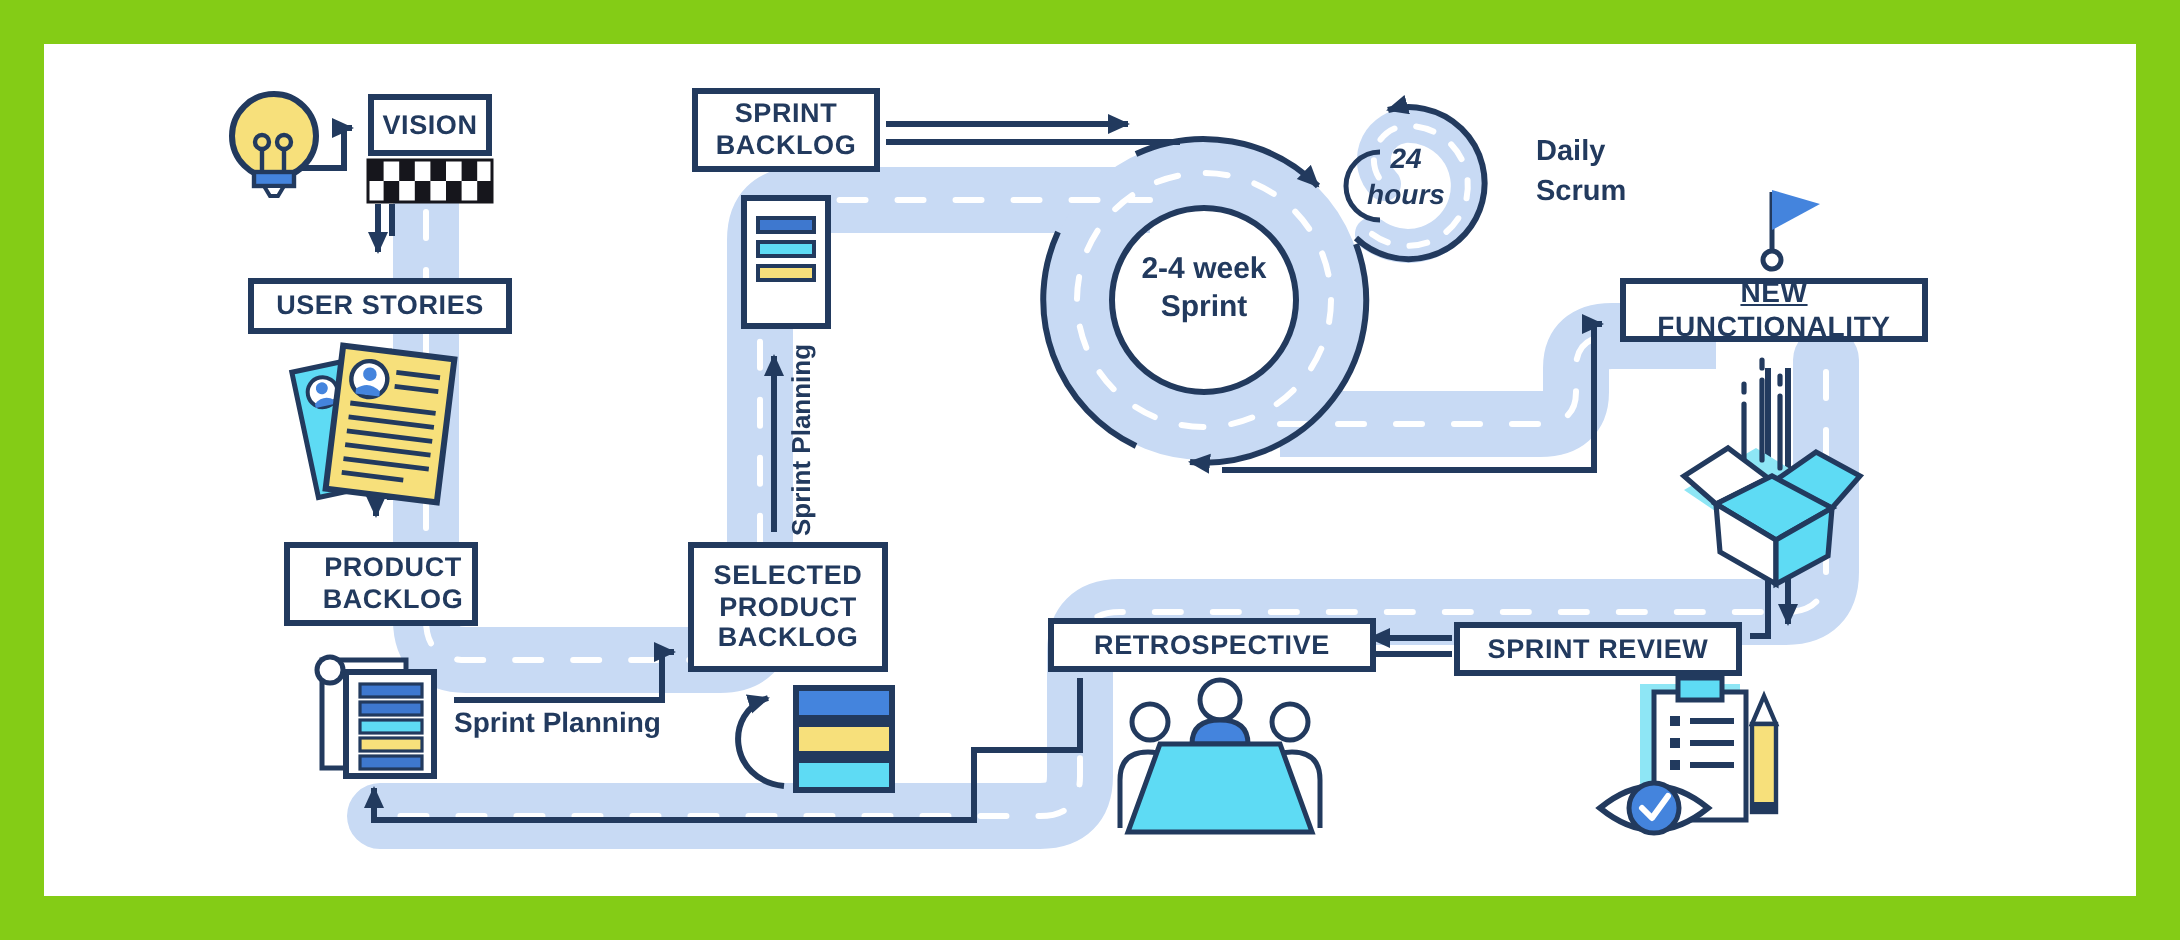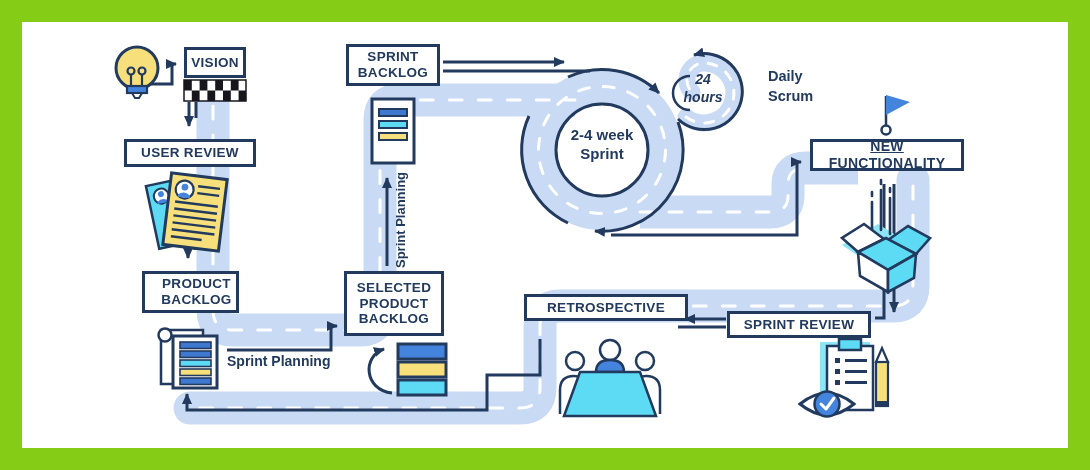--- a/index.html
+++ b/index.html
@@ -18,21 +18,21 @@
   #lbl-sprint-duration{left:570px;top:126px;width:64px;font-size:15px;line-height:1.25;text-align:center;}
   #lbl-daily-cycle{left:677px;top:70px;width:52px;font-size:14px;line-height:1.3;text-align:center;font-style:italic;}
   #lbl-daily-scrum{left:768px;top:66px;width:58px;font-size:14.5px;line-height:1.4;text-align:left;}
   #box-vision{left:184px;top:47px;width:62px;height:31px;}
   #box-user-stories{left:124px;top:139px;width:132px;height:28px;}
   #box-product-backlog{left:142px;top:271px;width:97px;height:42px;padding-left:16px;}
   #box-selected-product-backlog{left:344px;top:271px;width:100px;height:65px;}
   #box-sprint-backlog{left:346px;top:44px;width:94px;height:42px;}
   #box-new-functionality{left:810px;top:139px;width:154px;height:32px;font-size:14px;text-decoration:underline;}
   #box-sprint-review{left:727px;top:311px;width:144px;height:27px;}
-  #box-retrospective{left:524px;top:294px;width:164px;height:27px;}
+  #box-retrospective{left:524px;top:309px;width:164px;height:27px;}
 </style>
 </head>
 <body>
 
 <div class="frame">
   <div class="canvas"></div>
 
   <svg class="scene" viewBox="0 0 1090 470">
     <defs>
       <marker id="arr" markerUnits="userSpaceOnUse" markerWidth="13" markerHeight="12" refX="10" refY="5" orient="auto">
@@ -191,21 +191,21 @@
       <path d="M 876,362 L 882,348 L 888,362 Z" fill="#ffffff" stroke="#223a5e" stroke-width="2.2"></path>
       <rect x="876" y="362" width="12" height="44" fill="#f7e07b" stroke="#223a5e" stroke-width="2.2"></rect>
       <rect x="876" y="401" width="12" height="6" fill="#223a5e"></rect>
       <path d="M 800,404 Q 827,382 854,404 Q 827,426 800,404 Z" fill="#ffffff" stroke="#223a5e" stroke-width="3"></path>
       <circle cx="827" cy="404" r="12.5" fill="#4484dd" stroke="#223a5e" stroke-width="2.5"></circle>
       <path d="M 821,404 L 826,409 L 834,398" fill="none" stroke="#ffffff" stroke-width="3" stroke-linecap="round" stroke-linejoin="round"></path>
     </g>
   </svg>
 
   <div class="label-box" id="box-vision">VISION</div>
-  <div class="label-box" id="box-user-stories">USER REVIEW</div>
+  <div class="label-box" id="box-user-stories">USER STORIES</div>
   <div class="label-box" id="box-product-backlog">PRODUCT BACKLOG</div>
   <div class="label-box" id="box-selected-product-backlog">SELECTED PRODUCT BACKLOG</div>
   <div class="label-box" id="box-sprint-backlog">SPRINT BACKLOG</div>
   <div class="label-box" id="box-new-functionality">NEW FUNCTIONALITY</div>
   <div class="label-box" id="box-sprint-review">SPRINT REVIEW</div>
   <div class="label-box" id="box-retrospective">RETROSPECTIVE</div>
 
   <div class="free-label" id="lbl-sprint-planning-1">Sprint Planning</div>
   <div class="free-label" id="lbl-sprint-planning-2">Sprint Planning</div>
   <div class="free-label" id="lbl-sprint-duration">2-4 week Sprint</div>

